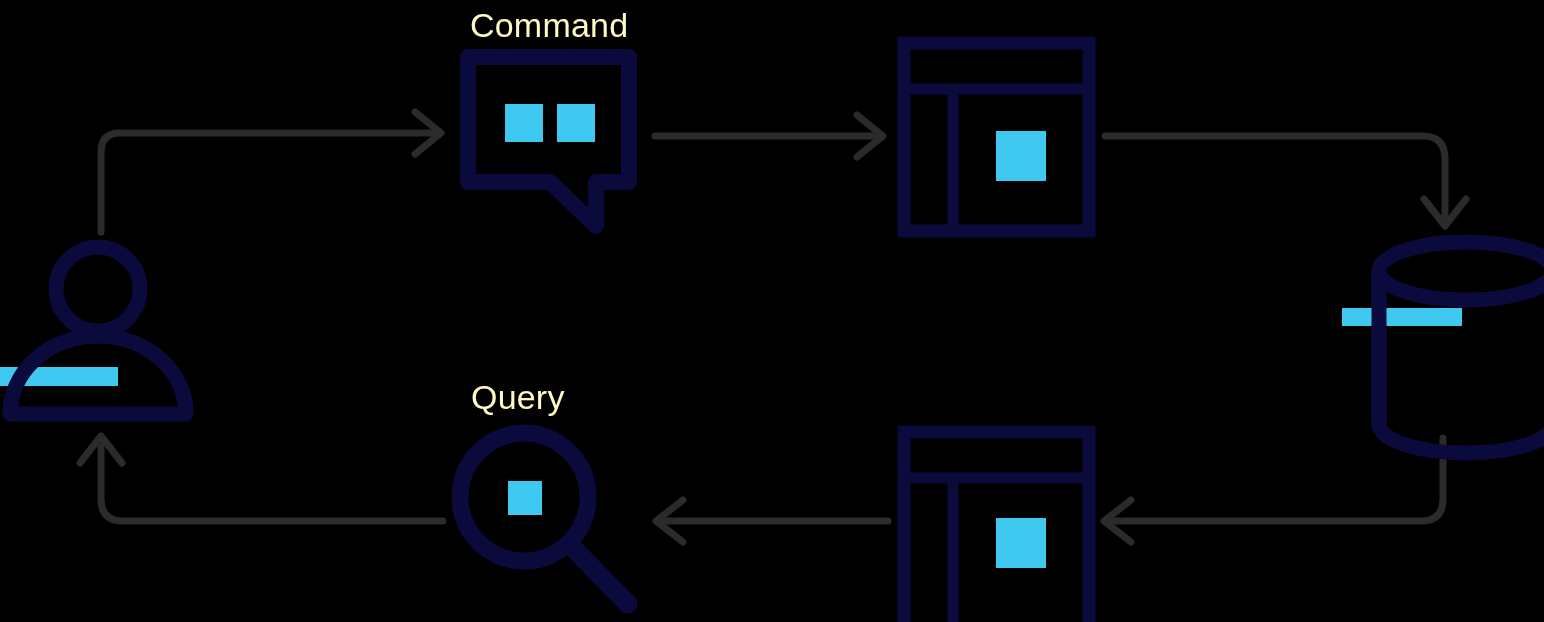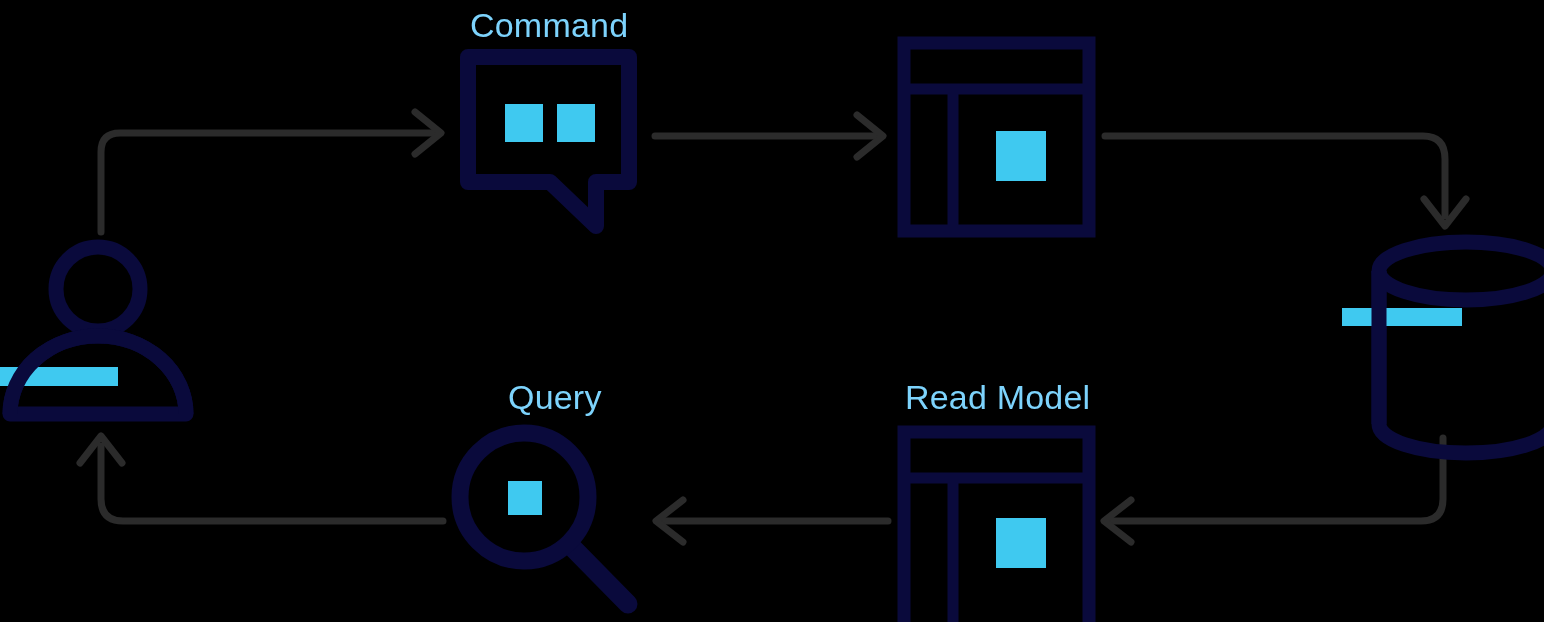--- a/index.html
+++ b/index.html
@@ -4,30 +4,30 @@
 <style>
   html,body{margin:0;padding:0;background:#000;}
   body{
     width:1544px;height:622px;overflow:hidden;position:relative;
     font-family:"Liberation Sans","DejaVu Sans",sans-serif;
   }
   #stage{position:absolute;left:0;top:0;width:1544px;height:622px;background:#000;}
   svg.layer{position:absolute;left:0;top:0;width:1544px;height:622px;display:block;}
   .label{
     position:absolute;
-    color:#7dd3fc;
+    color:#fef9c3;
     font-size:34px;
     font-weight:400;
     letter-spacing:0.2px;
     white-space:nowrap;
     line-height:1;
   }
   #lbl-command{left:470px;top:8px;}
   #lbl-write{left:906px;top:-1px;}
-  #lbl-query{left:471px;top:380px;margin-left:37px;}
+  #lbl-query{left:471px;top:380px;}
   #lbl-read{left:905px;top:380px;}
 </style>
 </head>
 <body>
 
 <div id="stage">
 
   <svg class="layer" viewBox="0 0 1544 622">
     <g fill="none" stroke="#2b2b2b" stroke-width="7" stroke-linecap="round" stroke-linejoin="round">
 
@@ -93,15 +93,14 @@
     <g>
       <line x1="570" y1="545" x2="628" y2="604" stroke="#0a0a3c" stroke-width="19" stroke-linecap="round"></line>
       <circle cx="524" cy="497" r="64" fill="none" stroke="#0a0a3c" stroke-width="17"></circle>
       <rect x="508" y="481" width="34" height="34" fill="#3fc9f0"></rect>
     </g>
 
   </svg>
 
   <div class="label" id="lbl-command">Command</div>
   <div class="label" id="lbl-query">Query</div>
-  <div class="label" id="lbl-read">Read Model</div>
 
 </div>
 
 </body></html>

